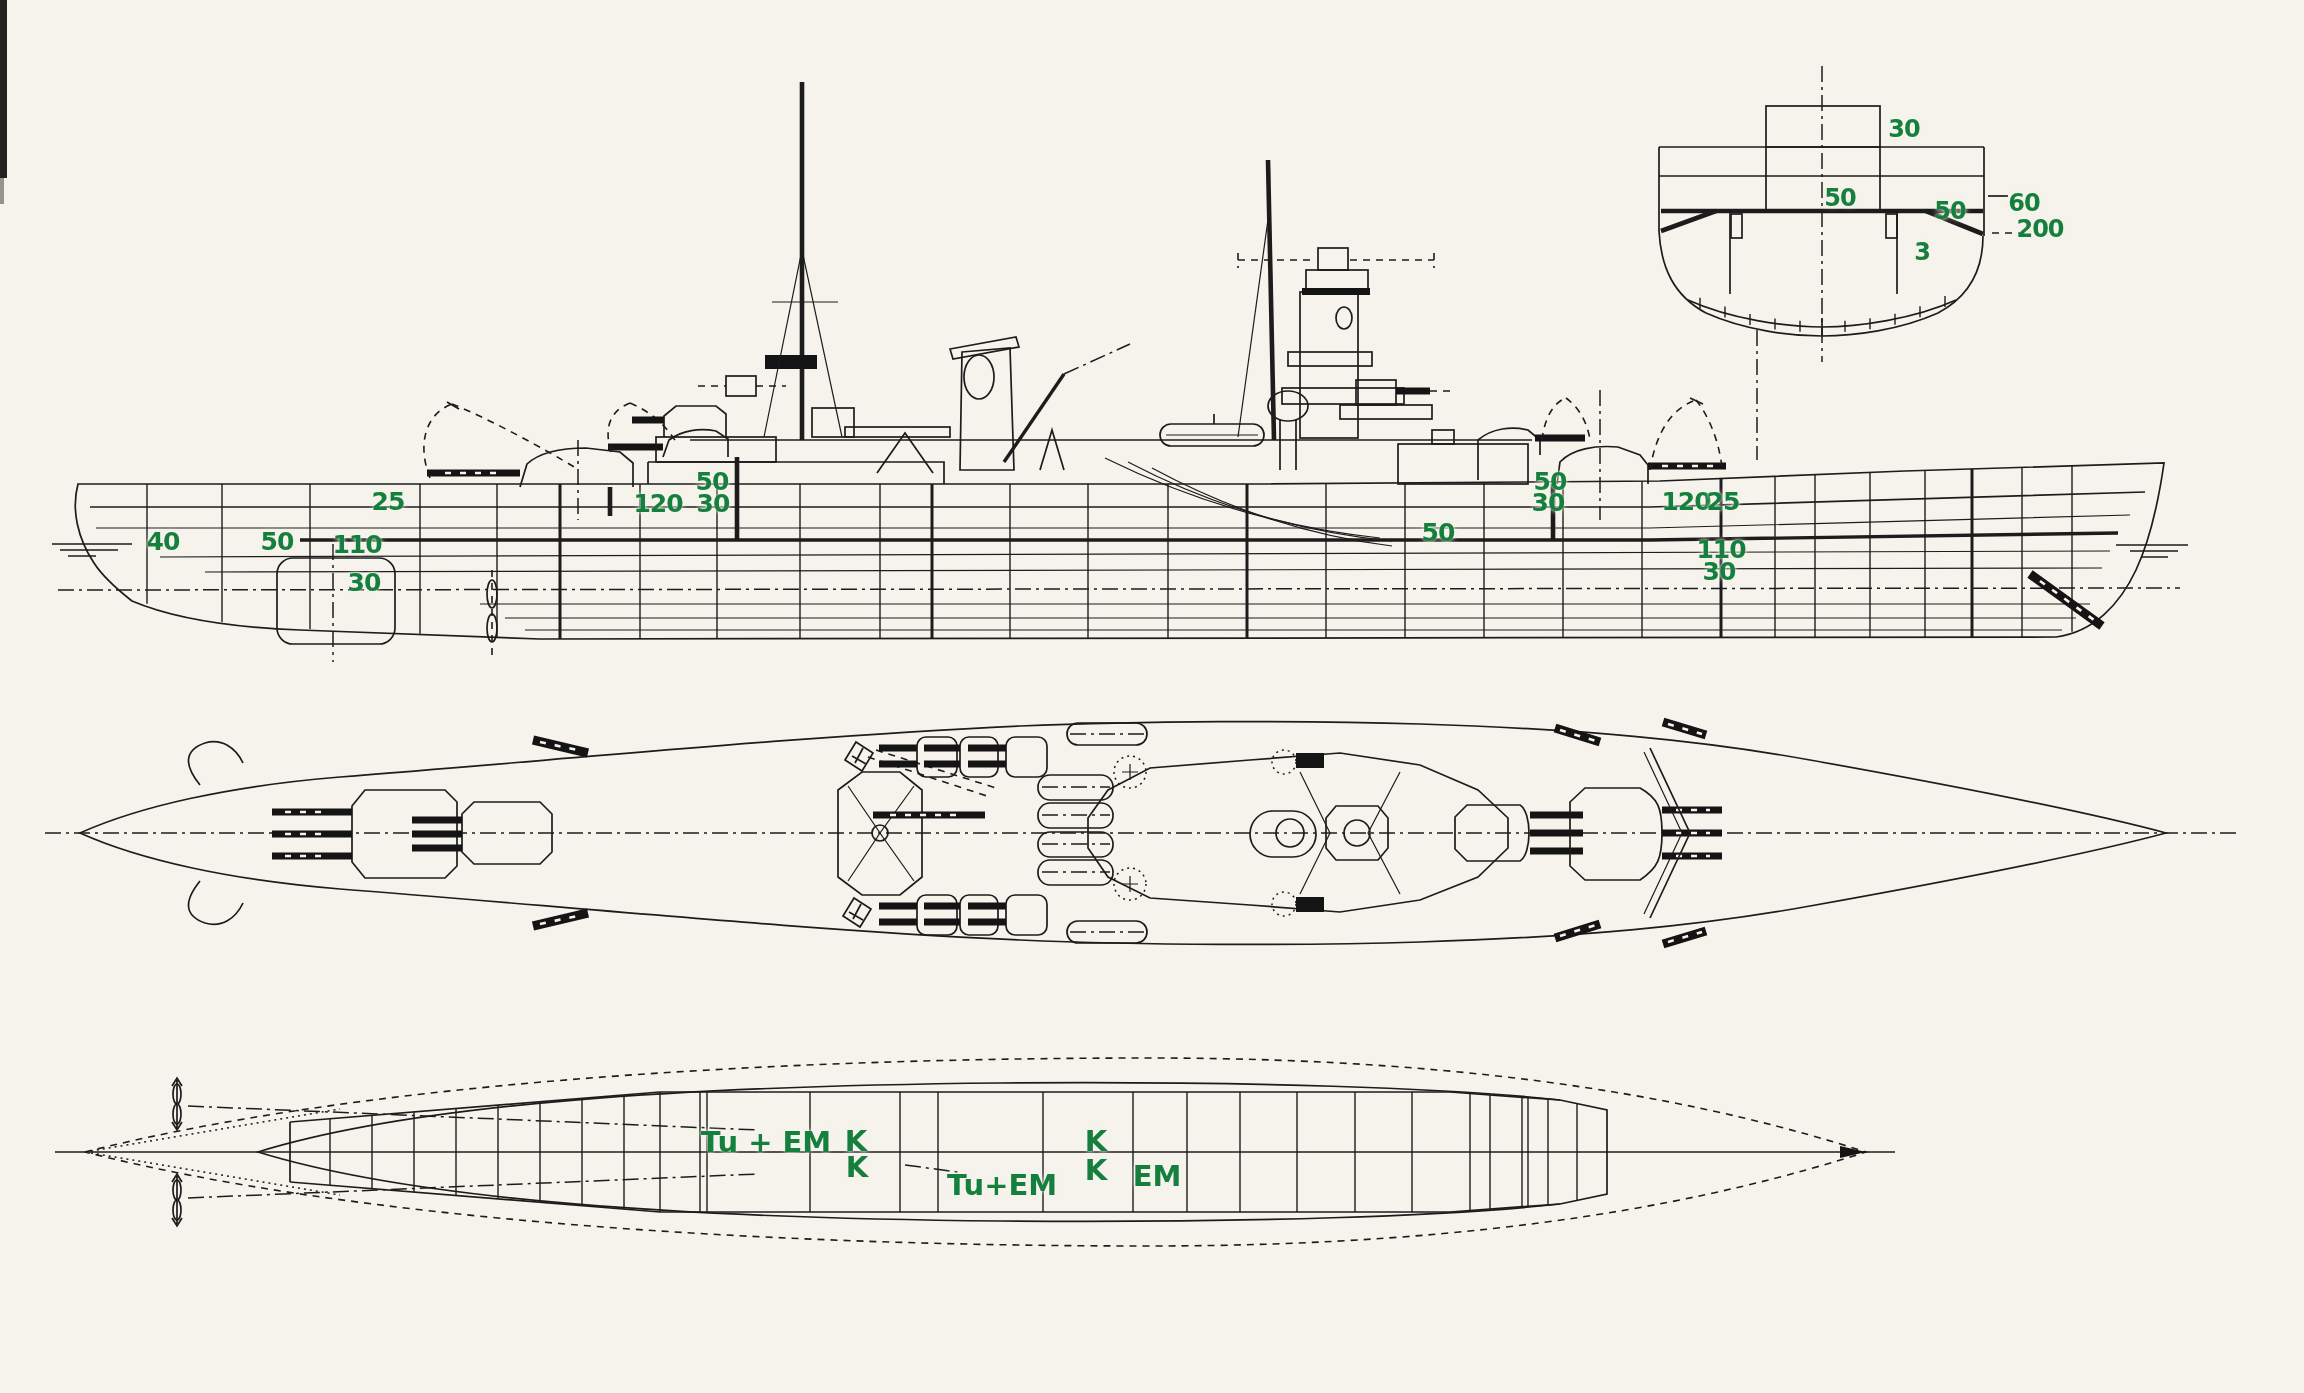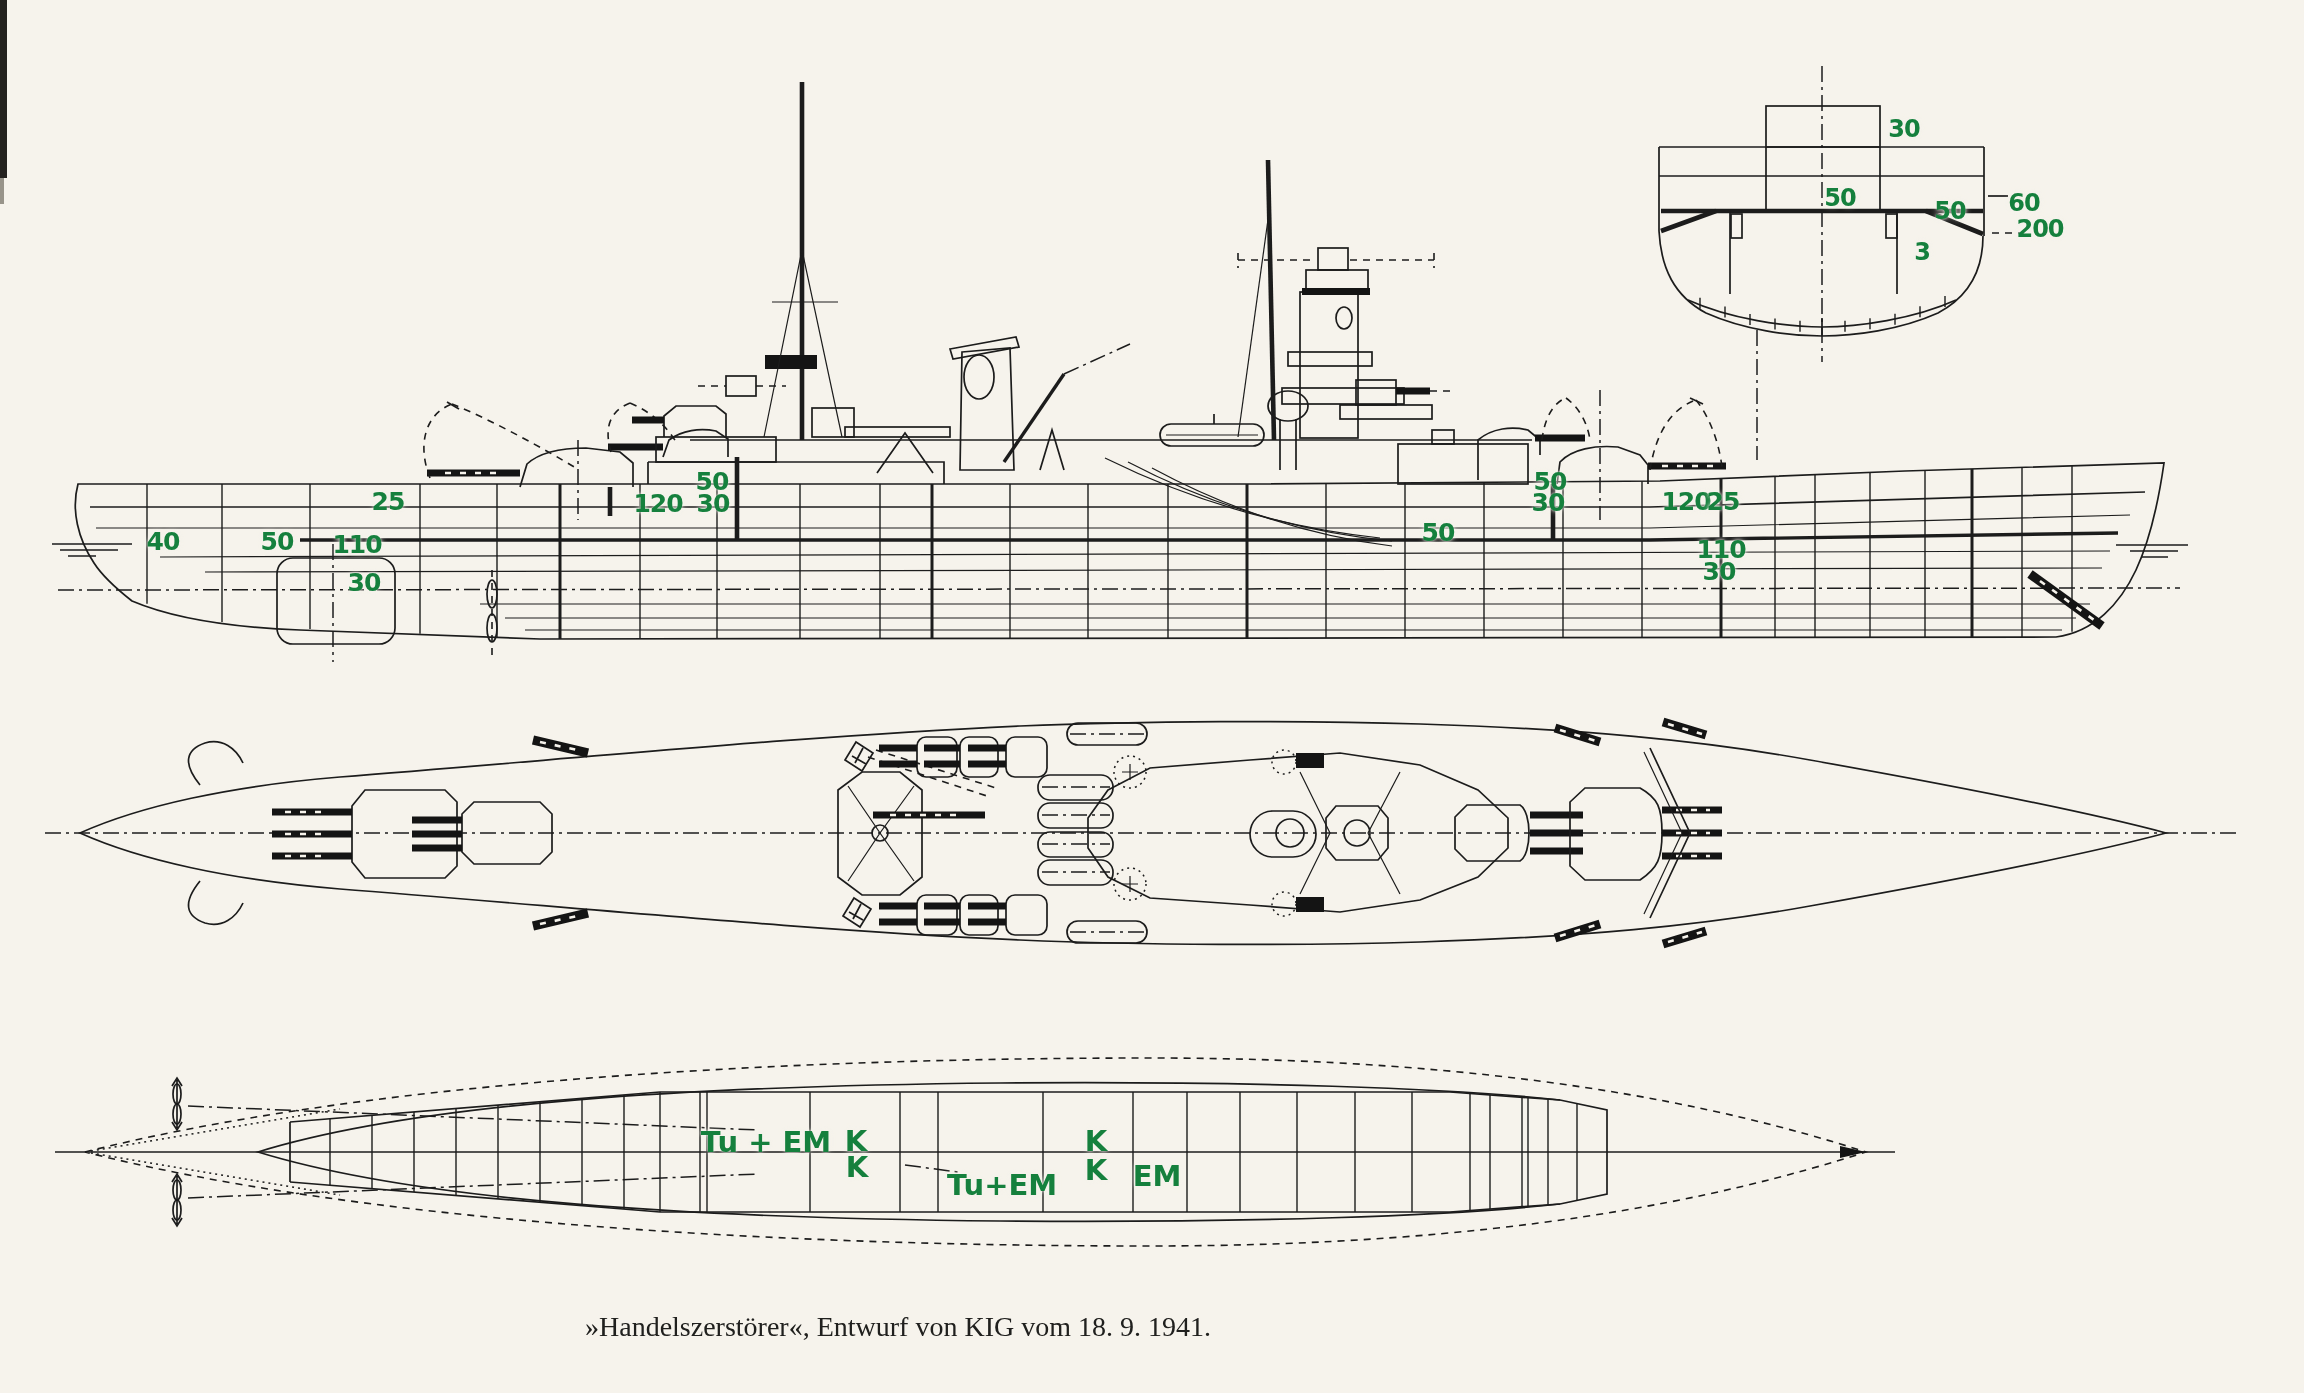--- a/index.html
+++ b/index.html
@@ -393,14 +393,13 @@
   <span class="lbl cs" style="left:1922px;top:252px">3</span>
 
   <span class="lbl plan" style="left:766px;top:1142px">Tu + EM</span>
   <span class="lbl plan" style="left:856px;top:1141px">K</span>
   <span class="lbl plan" style="left:857px;top:1167px">K</span>
   <span class="lbl plan" style="left:1002px;top:1185px">Tu+EM</span>
   <span class="lbl plan" style="left:1096px;top:1141px">K</span>
   <span class="lbl plan" style="left:1096px;top:1170px">K</span>
   <span class="lbl plan" style="left:1157px;top:1176px">EM</span>
 
-  <div class="caption" style="left:898px;top:1327px">»Handelszerstörer«, Entwurf von KIG vom 18. 9. 1941.</div>
 </div>
 
 </body></html>

